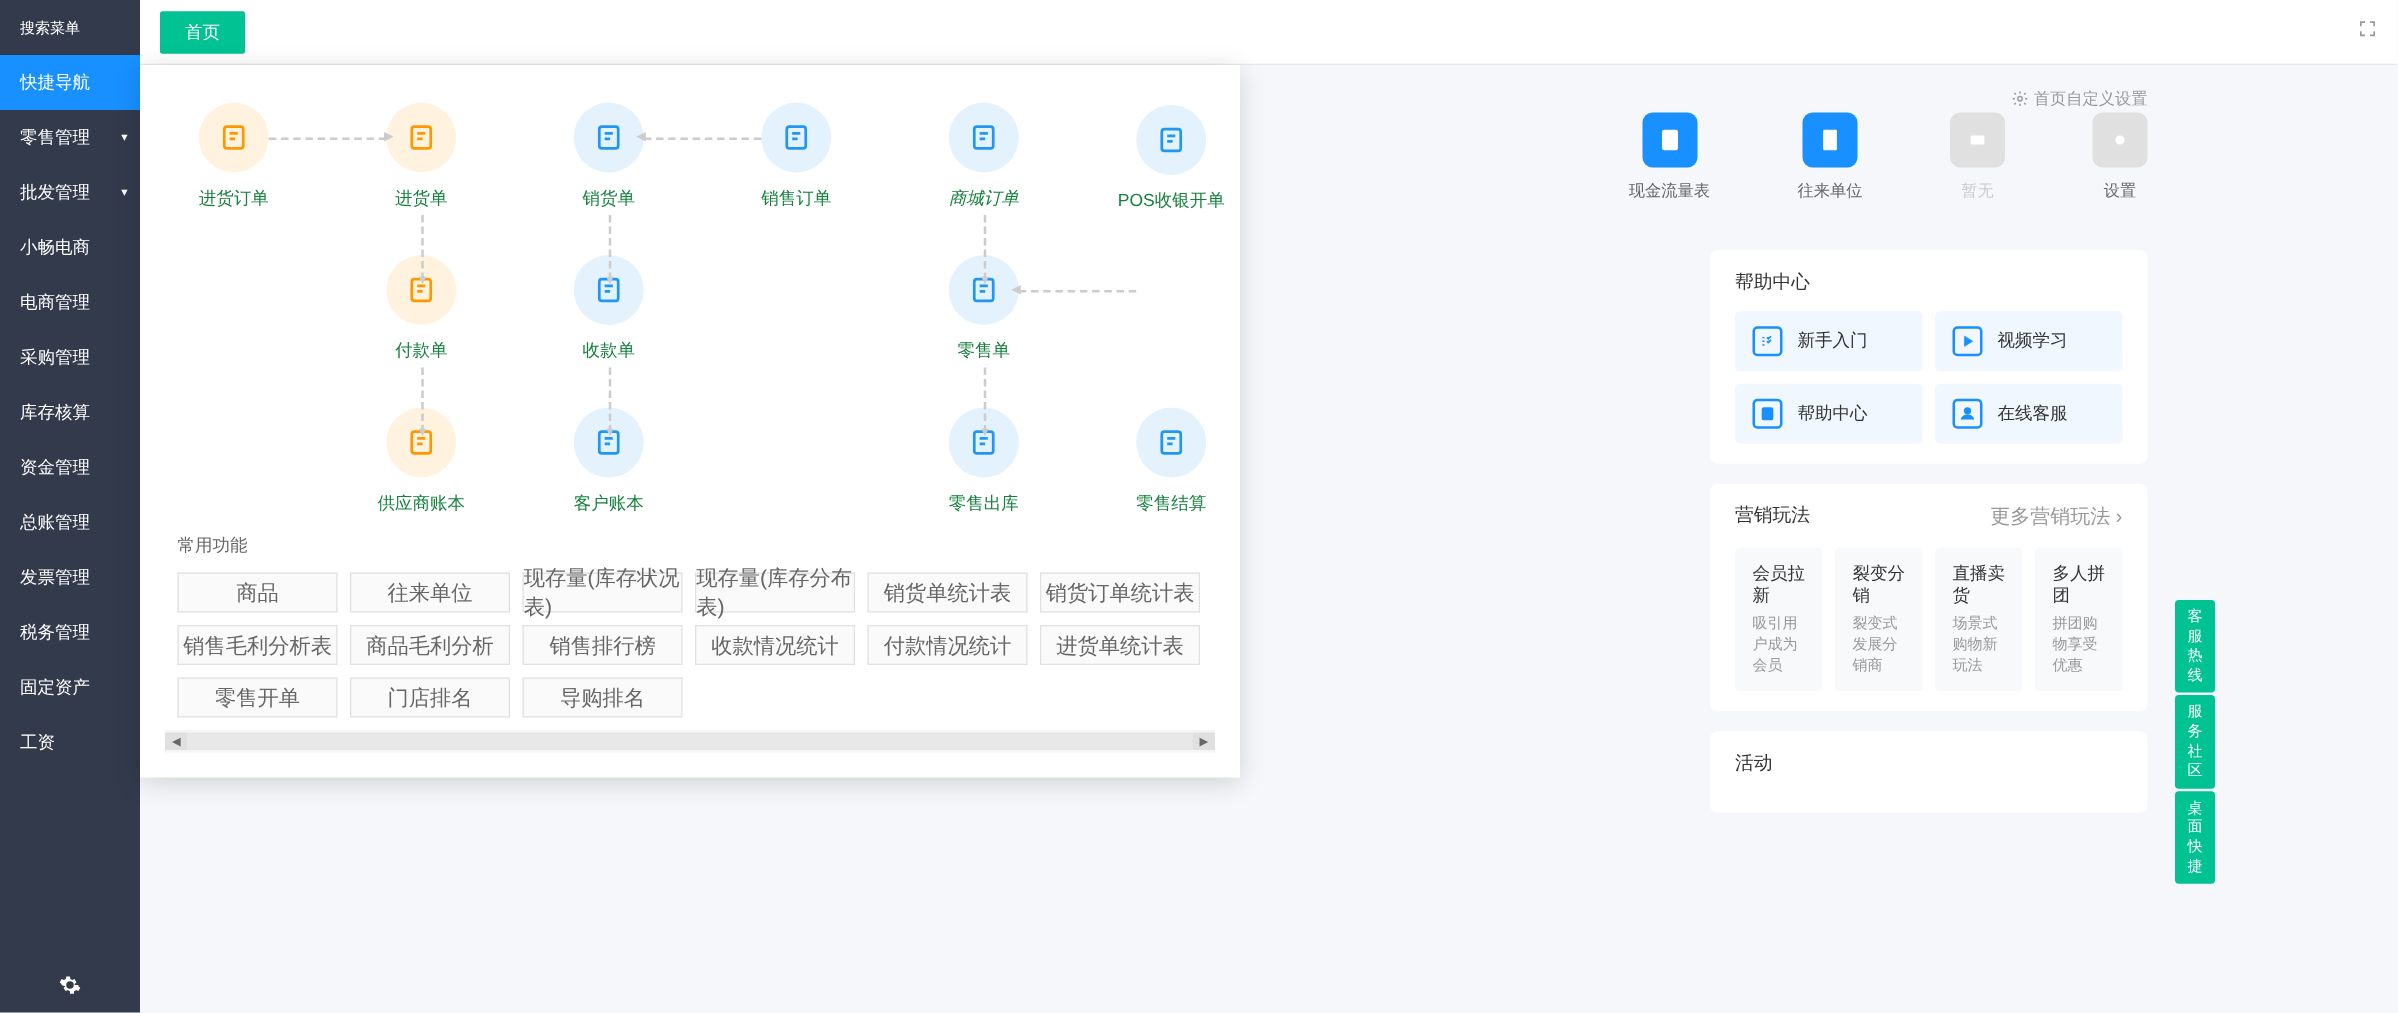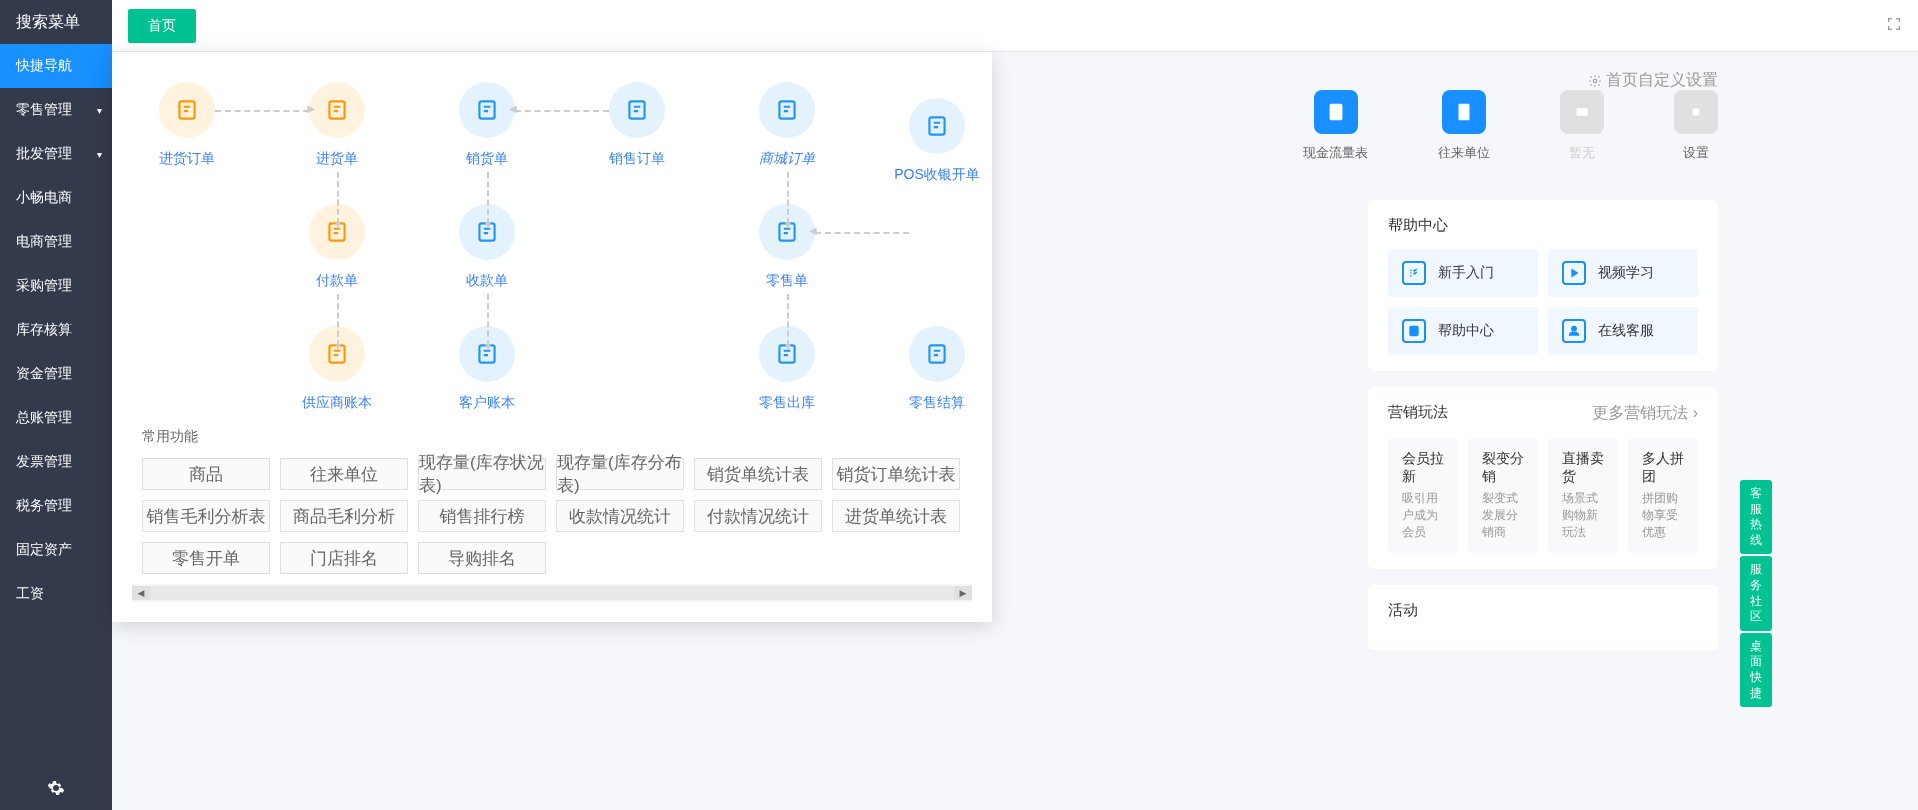--- a/index.html
+++ b/index.html
@@ -4,21 +4,21 @@
 <style>
 * { margin: 0; padding: 0; box-sizing: border-box; font-family: "Microsoft YaHei", sans-serif; }
 body { background: #f5f7fa; overflow: hidden; }
 
 .app { display: flex; height: 810px; width: 1918px; position: relative; }
 
 
 .sidebar { width: 112px; background: #323a4c; color: #fff; display: flex; flex-direction: column; z-index: 10; }
 .sidebar-item { height: 44px; display: flex; align-items: center; padding: 0 16px; font-size: 14px; cursor: pointer; position: relative; }
 .sidebar-item.active { background: #1890ff; }
-.sidebar-item.search { font-size: 16px; }
+.sidebar-item.search { font-size: 12px; }
 .sidebar-item .chevron { position: absolute; right: 10px; font-size: 10px; }
 .sidebar-gear { margin-top: auto; height: 44px; display: flex; align-items: center; justify-content: center; cursor: pointer; }
 .sidebar-gear svg { width: 18px; height: 18px; fill: #fff; }
 
 
 .main { flex: 1; display: flex; flex-direction: column; position: relative; }
 .topbar { height: 52px; background: #fff; border-bottom: 1px solid #e8e8e8; display: flex; align-items: center; padding: 0 16px; }
 .tab { padding: 8px 20px; font-size: 14px; cursor: pointer; }
 .tab.home { background: #00c292; color: #fff; border-radius: 2px; }
 .topbar-right { margin-left: auto; }
@@ -39,42 +39,42 @@
   flex-direction: column;
 }
 .flow-area { flex: 1; position: relative; padding: 0 30px; }
 .flow-node { position: absolute; width: 150px; text-align: center; }
 .flow-icon { width: 56px; height: 56px; border-radius: 50%; margin: 0 auto 12px; display: flex; align-items: center; justify-content: center; }
 .flow-icon svg { width: 26px; height: 26px; }
 .flow-icon.orange { background: #fff3e0; }
 .flow-icon.orange svg { stroke: #ff9800; fill: none; }
 .flow-icon.blue { background: #e3f2fd; }
 .flow-icon.blue svg { stroke: #2196f3; fill: none; }
-.flow-label { font-size: 14px; color: #3b82f6; }
+.flow-label { font-size: 14px; color: #15803d; }
 
 .common-fn { padding: 10px 30px 0; }
 .common-fn-title { font-size: 14px; color: #666; margin-bottom: 12px; }
 .fn-grid { display: flex; flex-wrap: wrap; gap: 10px; }
 .fn-btn { width: 128px; height: 32px; border: 1px solid #e0e0e0; background: #fafafa; font-size: 17px; color: #666; display: flex; align-items: center; justify-content: center; cursor: pointer; }
 
 .flyout-scroll { height: 18px; background: #f5f5f5; margin: 10px 20px 0; position: relative; display: flex; align-items: center; }
 .flyout-scroll-btn { width: 18px; height: 14px; background: #e0e0e0; display: flex; align-items: center; justify-content: center; font-size: 9px; color: #666; cursor: pointer; }
 .flyout-scroll-track { flex: 1; height: 14px; background: #e8e8e8; }
 
 
 .shortcuts-row { position: absolute; top: 90px; right: 200px; display: flex; gap: 70px; }
 .shortcut { text-align: center; }
 .shortcut-icon { width: 44px; height: 44px; border-radius: 8px; margin: 0 auto 10px; display: flex; align-items: center; justify-content: center; }
 .shortcut-icon.blue { background: #1890ff; }
 .shortcut-icon.gray { background: #e0e0e0; }
 .shortcut-icon svg { width: 22px; height: 22px; fill: #fff; }
 .shortcut-label { font-size: 13px; color: #666; }
 
 .right-col { position: absolute; right: 200px; top: 200px; width: 350px; }
-.customize-link { position: absolute; right: 200px; top: 70px; font-size: 16px; color: #999; cursor: pointer; display: flex; align-items: center; gap: 4px; }
+.customize-link { position: absolute; right: 200px; top: 70px; font-size: 13px; color: #999; cursor: pointer; display: flex; align-items: center; gap: 4px; }
 
 .card { background: #fff; border-radius: 6px; padding: 16px 20px; margin-bottom: 16px; }
 .card-title { font-size: 15px; font-weight: 500; color: #333; margin-bottom: 14px; display: flex; justify-content: space-between; }
 .card-title-more { font-size: 16px; color: #999; cursor: pointer; }
 .help-grid { display: grid; grid-template-columns: 1fr 1fr; gap: 10px; }
 .help-item { background: #f0f7ff; border-radius: 4px; padding: 12px 14px; display: flex; align-items: center; gap: 12px; cursor: pointer; }
 .help-item-icon { width: 24px; height: 24px; border: 2px solid #1890ff; border-radius: 4px; display: flex; align-items: center; justify-content: center; }
 .help-item-icon svg { width: 14px; height: 14px; fill: #1890ff; stroke: #1890ff; }
 .help-item-label { font-size: 14px; color: #333; }
 
@@ -326,21 +326,21 @@
         </div>
         <div class="flow-node" style="left: 600px; top: 10px; font-style: italic;">
           <div class="flow-icon blue">
             <svg viewBox="0 0 24 24" stroke-width="2">
               <rect x="5" y="4" width="14" height="16" rx="2"></rect>
               <path d="M9 9h6M9 13h4"></path>
             </svg>
           </div>
           <div class="flow-label">商城订单</div>
         </div>
-        <div class="flow-node" style="left: 750px; top: 26px; text-align: center;">
+        <div class="flow-node" style="left: 750px; top: 12px; text-align: center;">
           <div class="flow-icon blue">
             <svg viewBox="0 0 24 24" stroke-width="2">
               <rect x="5" y="4" width="14" height="16" rx="2"></rect>
               <path d="M9 9h6M9 13h4"></path>
             </svg>
           </div>
           <div class="flow-label">POS收银开单</div>
         </div>
         <div class="flow-node" style="left: 150px; top: 132px;">
           <div class="flow-icon orange">

